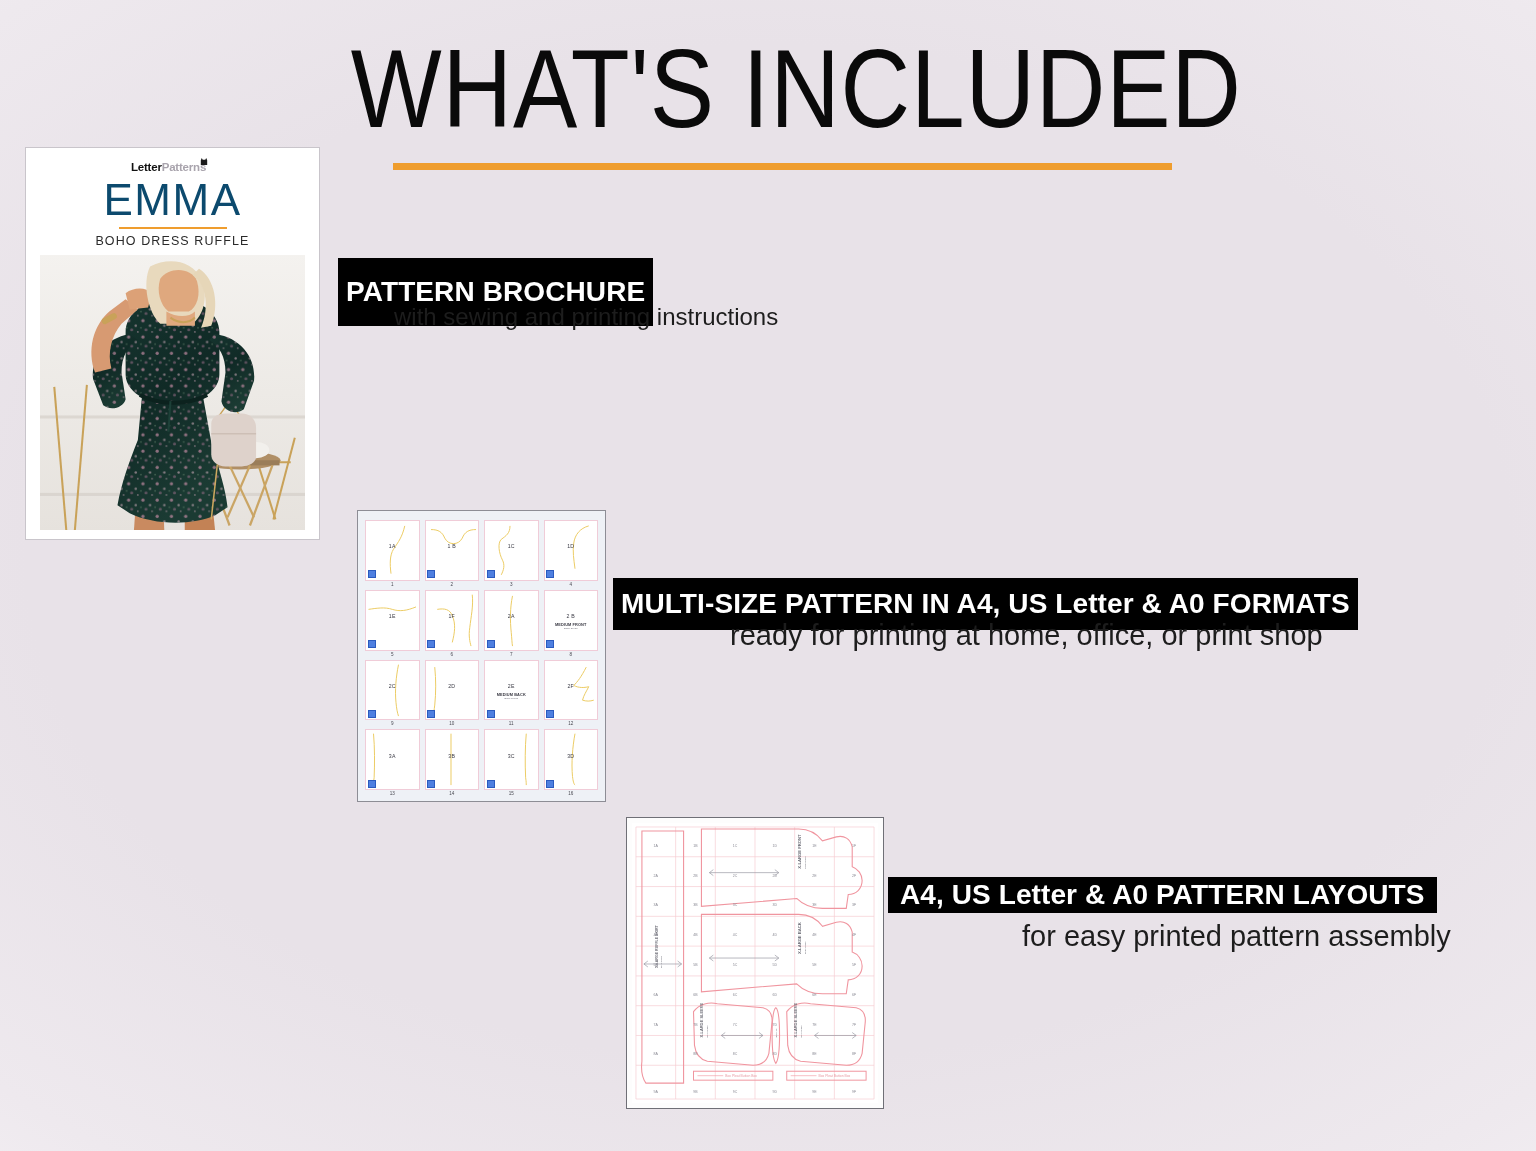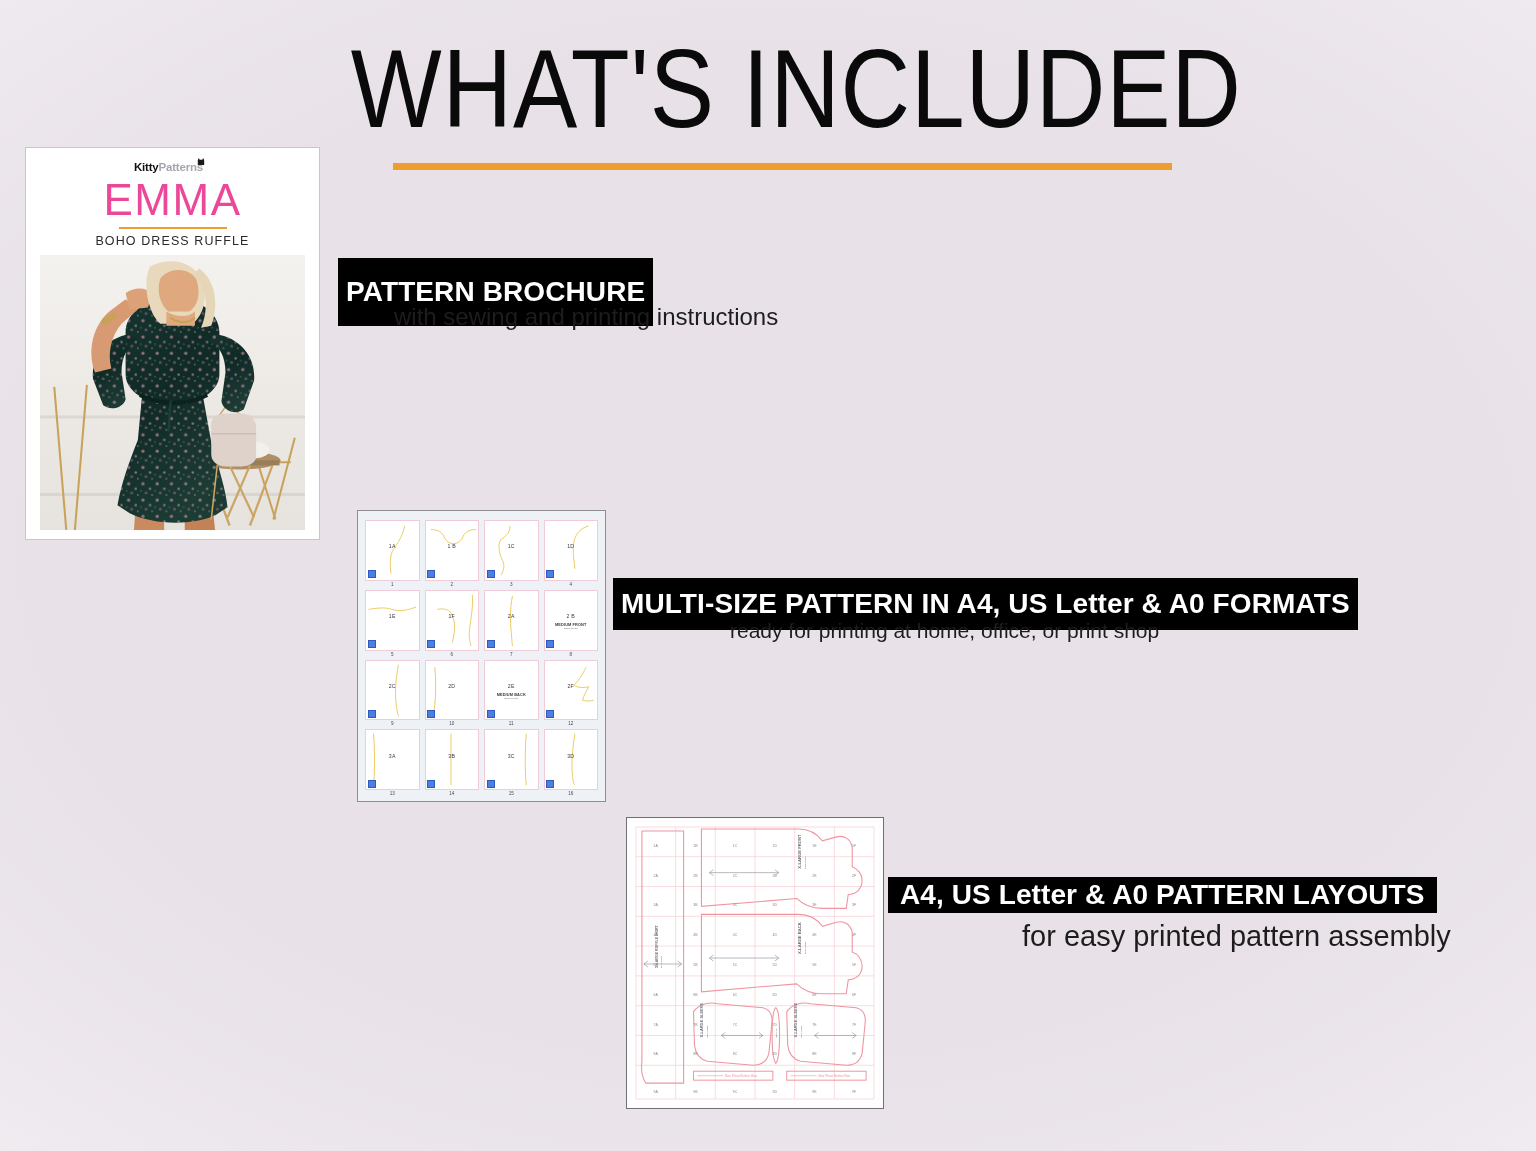--- a/index.html
+++ b/index.html
@@ -76,21 +76,21 @@
     left: -6px;
     width: 8px; height: 9px;
   }
   .brand-cat svg { display:block; }
   .brochure-title {
     text-align: center;
     font-size: 44px;
     line-height: 1;
     font-weight: 400;
     letter-spacing: 1.5px;
-    color: #ec4899;
+    color: #0c4a6e;
     margin-top: 1px;
     font-family: "Liberation Sans", sans-serif;
   }
   .brochure-rule {
     width: 108px;
     height: 2px;
     background: #ef9d2e;
     margin: 5px auto 5px auto;
   }
   .brochure-sub {
@@ -127,21 +127,21 @@
     color: #1d1d1d;
     font-family: "Liberation Sans Narrow", "Liberation Sans", sans-serif;
     font-weight: 300;
     white-space: nowrap;
   }
 
   #hb-1 { left: 338px; top: 258px; height: 36px; padding: 16px 8px; font-size: 28px; }
   #hs-1 { left: 394px; top: 303px; font-size: 24px; }
 
   #hb-2 { left: 613px; top: 578px; height: 36px; padding: 8px 8px; font-size: 28px; }
-  #hs-2 { left: 730px; top: 619px; font-size: 21px; }
+  #hs-2 { left: 730px; top: 619px; font-size: 29px; }
 
   #hb-3 { left: 888px; top: 877px; height: 36px; padding: 0 12px; font-size: 28px; }
   #hs-3 { left: 1022px; top: 920px; font-size: 29px; }
 
   
   #pattern-grid-card {
     position: absolute;
     left: 357px;
     top: 510px;
     width: 249px;
@@ -234,21 +234,21 @@
 </head>
 <body>
 
 <div id="slide">
 
   <div id="page-title">WHAT'S INCLUDED</div>
   <div id="title-rule"></div>
 
   <div id="brochure-card">
     <div class="brand-row">
-      <span class="brand-kitty">Kitty</span><span class="brand-patterns">Patterns</span><span class="brand-cat"><svg viewBox="0 0 10 11">
+      <span class="brand-kitty">Letter</span><span class="brand-patterns">Patterns</span><span class="brand-cat"><svg viewBox="0 0 10 11">
             <path d="M1 10 L1 4 L2.2 1.2 L3.4 3.4 L6.6 3.4 L7.8 1.2 L9 4 L9 10 Z" fill="#1a1a1a"></path>
           </svg></span>
     </div>
     <div class="brochure-title">EMMA</div>
     <div class="brochure-rule"></div>
     <div class="brochure-sub">BOHO DRESS RUFFLE</div>
     <div class="brochure-photo">
       <svg viewBox="0 0 260 275" preserveAspectRatio="xMidYMid slice">
         <defs>
           <linearGradient id="wallg" x1="0" y1="0" x2="0" y2="1">

